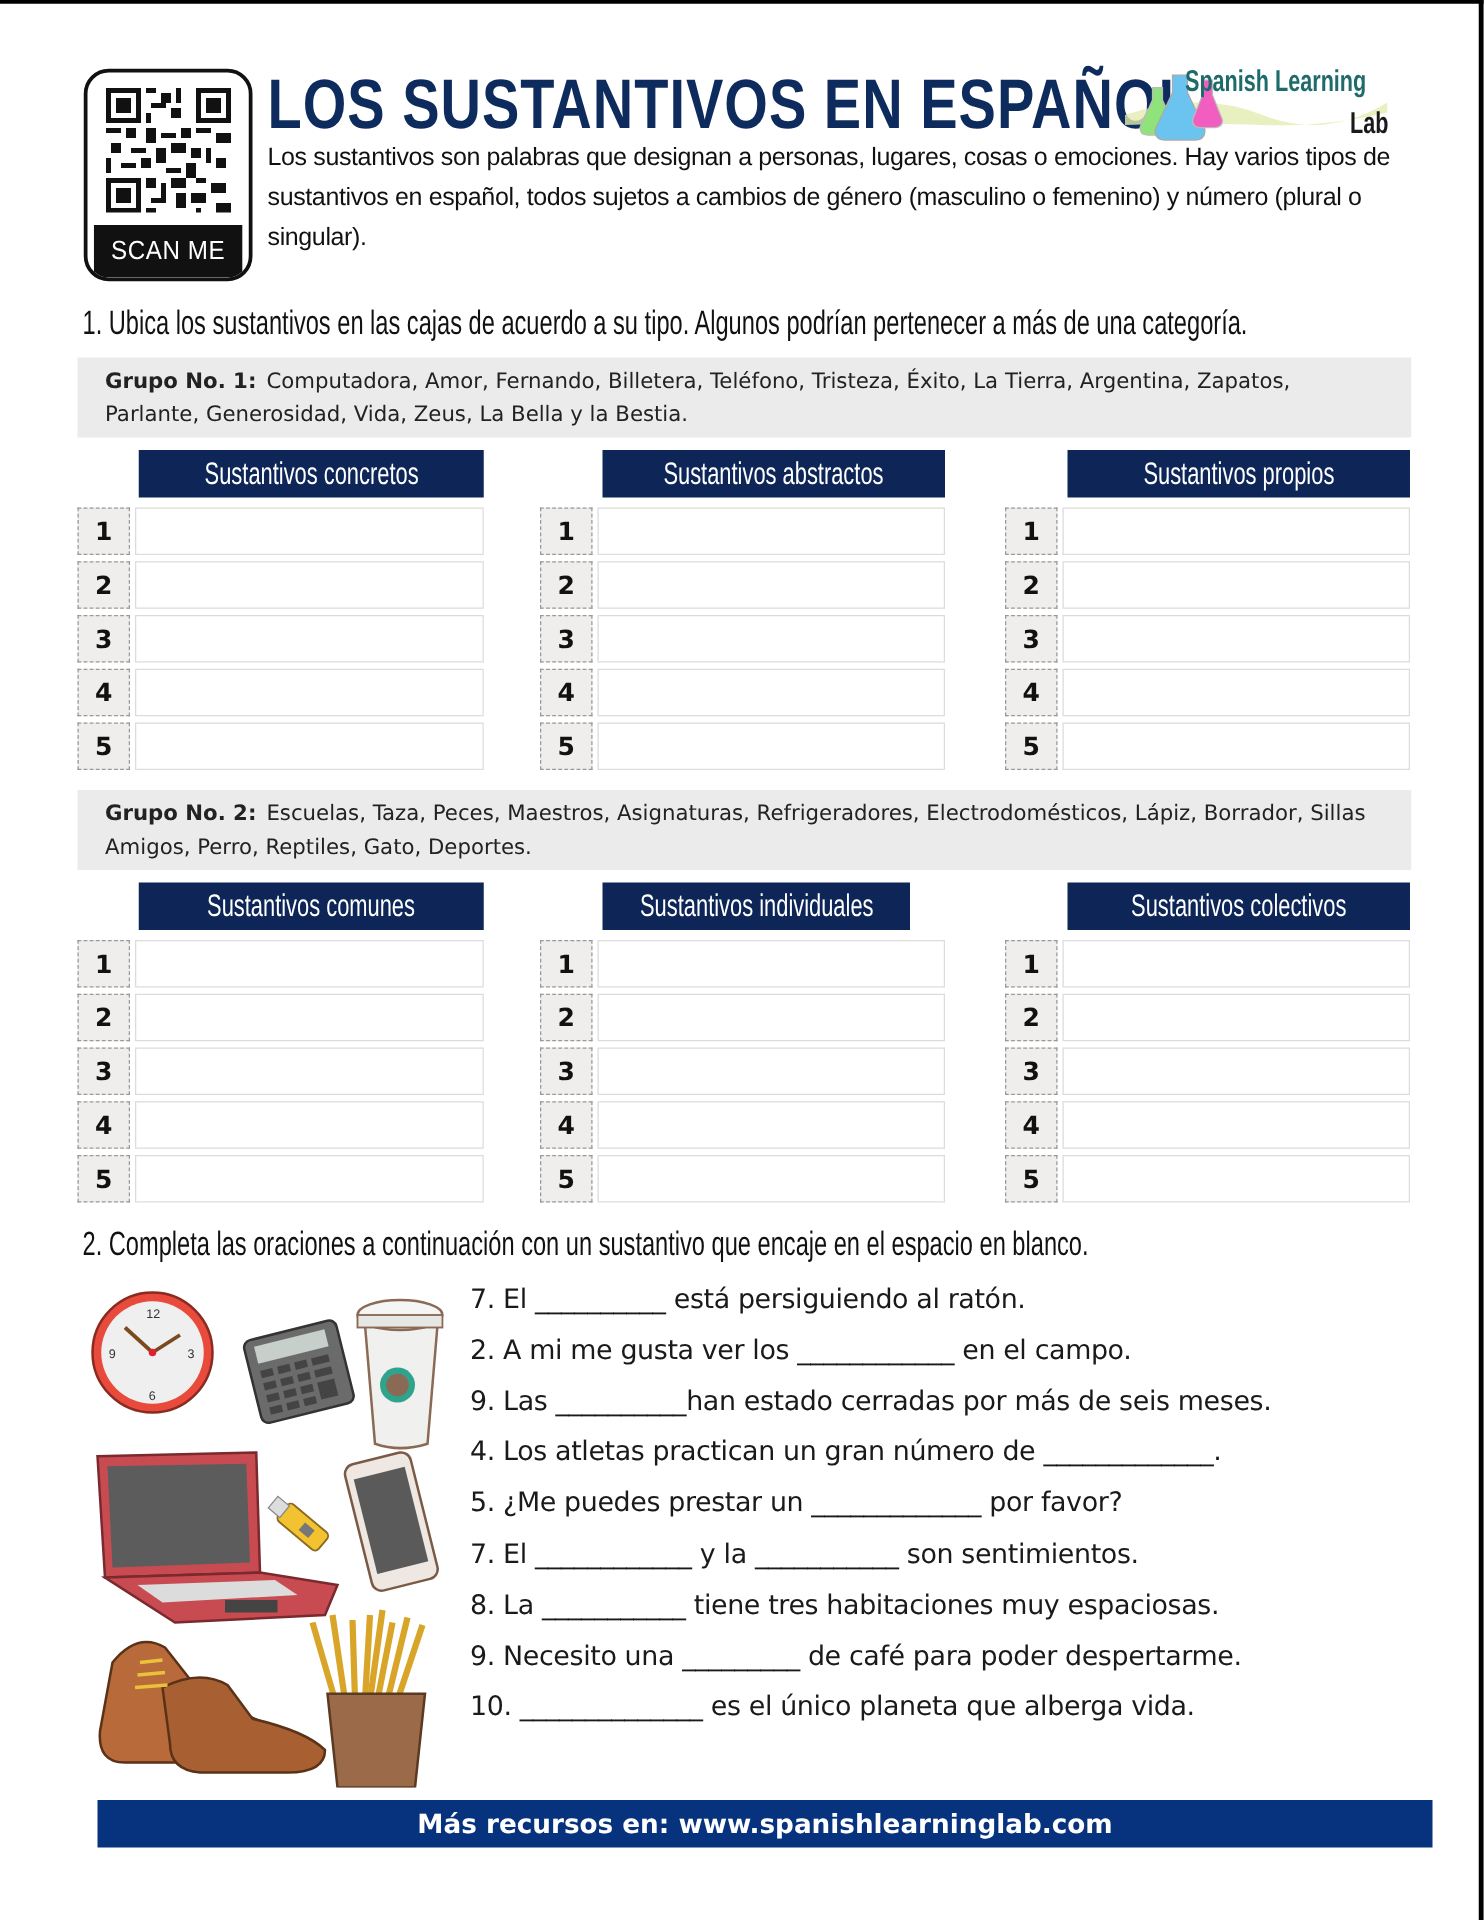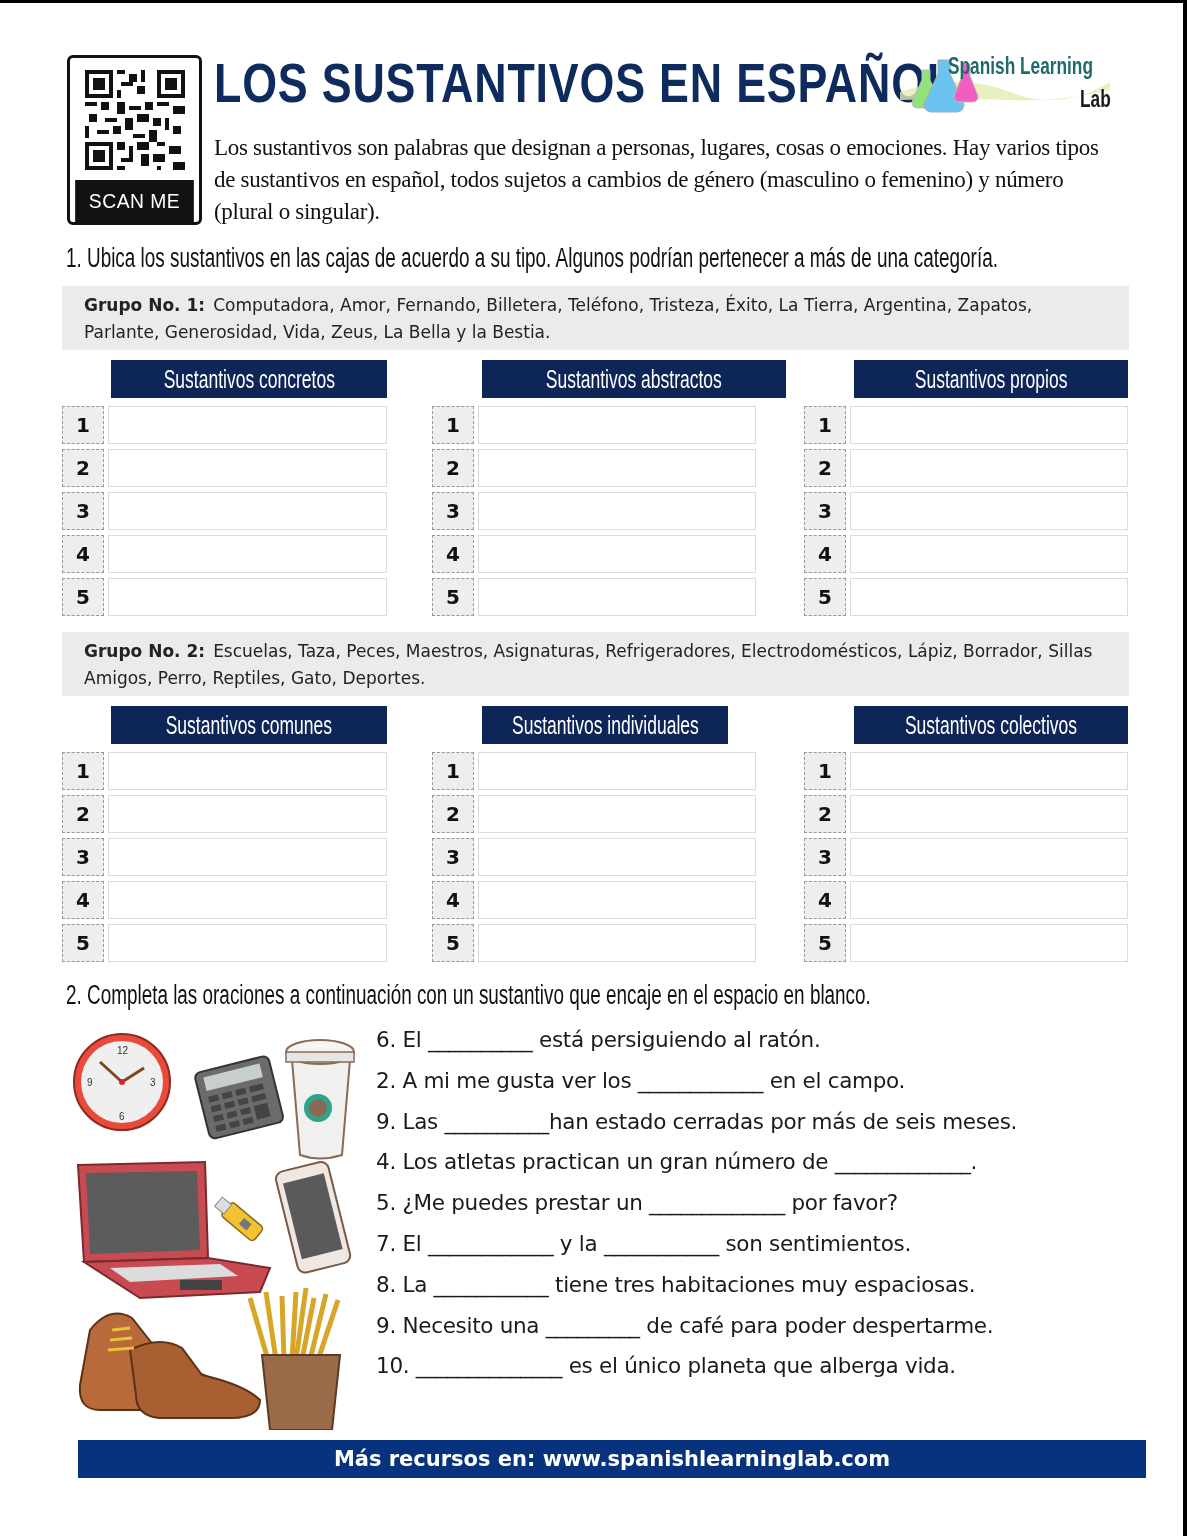--- a/index.html
+++ b/index.html
@@ -3,35 +3,35 @@
 <meta charset="utf-8">
 <style>
   * { box-sizing: border-box; margin: 0; padding: 0; }
   html, body { width: 1187px; height: 1536px; background: #ffffff; overflow: hidden; }
   body { font-family: "Liberation Sans", sans-serif; color: #1a1a1a; position: relative; }
   .page-frame { position: absolute; left: 0; top: 0; width: 1187px; height: 1536px;
     border-top: 3px solid #000; border-right: 4px solid #000; pointer-events: none; }
 
   
   .qr-box { position: absolute; left: 67px; top: 55px; width: 135px; height: 170px;
-    border: 3px solid #111; border-radius: 6px; background: #fff; overflow: hidden; }
+    border: 3px solid #111; border-radius: 20px; background: #fff; overflow: hidden; }
   .qr-code { position: absolute; left: 14px; top: 12px; width: 102px; height: 100px; }
   .qr-label { position: absolute; left: 0; right: 0; bottom: 0; height: 42px; background: #111;
     color: #fff; font-family: "Liberation Sans", sans-serif; font-size: 21px; letter-spacing: 0.5px;
     display: flex; align-items: center; justify-content: center; transform: scaleX(0.92); }
   .title { position: absolute; left: 214px; top: 50px; font-family: "Liberation Sans Narrow", "Liberation Sans", sans-serif;
     font-weight: bold; font-size: 56px; color: #0d2b5c; letter-spacing: 1px; transform-origin: left top;
     transform: scaleX(0.80); white-space: nowrap; }
   .logo { position: absolute; left: 900px; top: 52px; width: 210px; height: 64px; }
   .logo-text-1 { position: absolute; left: 948px; top: 52px; font-size: 24px; font-weight: bold;
     color: #1f6b6b; transform: scaleX(0.72); transform-origin: left top; white-space: nowrap; }
   .logo-text-2 { position: absolute; left: 1080px; top: 85px; font-size: 24px; font-weight: bold;
     color: #1a1a1a; transform: scaleX(0.72); transform-origin: left top; }
-  .intro { position: absolute; left: 214px; top: 132px; width: 910px; font-size: 23px; line-height: 32px;
-    color: #111; font-family: Liberation Serif, serif; letter-spacing: -0.3px; }
+  .intro { position: absolute; left: 214px; top: 110px; width: 910px; font-size: 20px; line-height: 32px;
+    color: #111; font-family: Liberation Sans, sans-serif; letter-spacing: -0.3px; }
 
   
   .section-heading { position: absolute; left: 66px; font-family: "Liberation Sans", sans-serif;
     font-size: 27px; color: #111; transform-origin: left top; transform: scaleX(0.70); white-space: nowrap; }
 
   
   .group-box { position: absolute; left: 62px; width: 1067px; height: 64px; background: #ebebeb;
     padding: 6px 22px; font-family: "DejaVu Sans", sans-serif; font-size: 17px; line-height: 27px; color: #222; }
   .group-box b { font-weight: bold; margin-right: 8px; }
 
@@ -141,21 +141,21 @@
     <div class="row-num" style="left: 62px; top: 406px;">1</div>
     <div class="row-field" style="left: 108px; top: 406px; width: 279px;"></div>
     <div class="row-num" style="left: 62px; top: 449px;">2</div>
     <div class="row-field" style="left: 108px; top: 449px; width: 279px;"></div>
     <div class="row-num" style="left: 62px; top: 492px;">3</div>
     <div class="row-field" style="left: 108px; top: 492px; width: 279px;"></div>
     <div class="row-num" style="left: 62px; top: 535px;">4</div>
     <div class="row-field" style="left: 108px; top: 535px; width: 279px;"></div>
     <div class="row-num" style="left: 62px; top: 578px;">5</div>
     <div class="row-field" style="left: 108px; top: 578px; width: 279px;"></div>
-    <div class="cat-header" style="left: 482px; top: 360px; width: 304px;">
+    <div class="cat-header" style="left: 482px; top: 360px; width: 274px;">
       <span>Sustantivos abstractos</span>
     </div>
     <div class="row-num" style="left: 432px; top: 406px;">1</div>
     <div class="row-field" style="left: 478px; top: 406px; width: 278px;"></div>
     <div class="row-num" style="left: 432px; top: 449px;">2</div>
     <div class="row-field" style="left: 478px; top: 449px; width: 278px;"></div>
     <div class="row-num" style="left: 432px; top: 492px;">3</div>
     <div class="row-field" style="left: 478px; top: 492px; width: 278px;"></div>
     <div class="row-num" style="left: 432px; top: 535px;">4</div>
     <div class="row-field" style="left: 478px; top: 535px; width: 278px;"></div>
@@ -306,21 +306,21 @@
         <line x1="232" y1="330" x2="244" y2="268"></line>
         <line x1="240" y1="330" x2="256" y2="264"></line>
       <line x1="248" y1="330" x2="268" y2="270"></line>
         <line x1="226" y1="330" x2="236" y2="258"></line>
     </g>
     <path d="M192 325 L270 325 L262 400 L200 400 Z" fill="#9b6a48" stroke="#5a3a22" stroke-width="2"></path>
   </g>
 </svg>
 
 <div class="sentences" id="sentences">
-    <div class="sentence">6. El __________ está persiguiendo al ratón.</div>
+    <div class="sentence">7. El __________ está persiguiendo al ratón.</div>
     <div class="sentence">2. A mi me gusta ver los ____________ en el campo.</div>
     <div class="sentence">9. Las __________han estado cerradas por más de seis meses.</div>
     <div class="sentence">4. Los atletas practican un gran número de _____________.</div>
     <div class="sentence">5. ¿Me puedes prestar un _____________ por favor?</div>
     <div class="sentence">7. El ____________ y la ___________ son sentimientos.</div>
     <div class="sentence">8. La ___________ tiene tres habitaciones muy espaciosas.</div>
     <div class="sentence">9. Necesito una _________ de café para poder despertarme.</div>
     <div class="sentence">10. ______________ es el único planeta que alberga vida.</div>
   </div>
 

